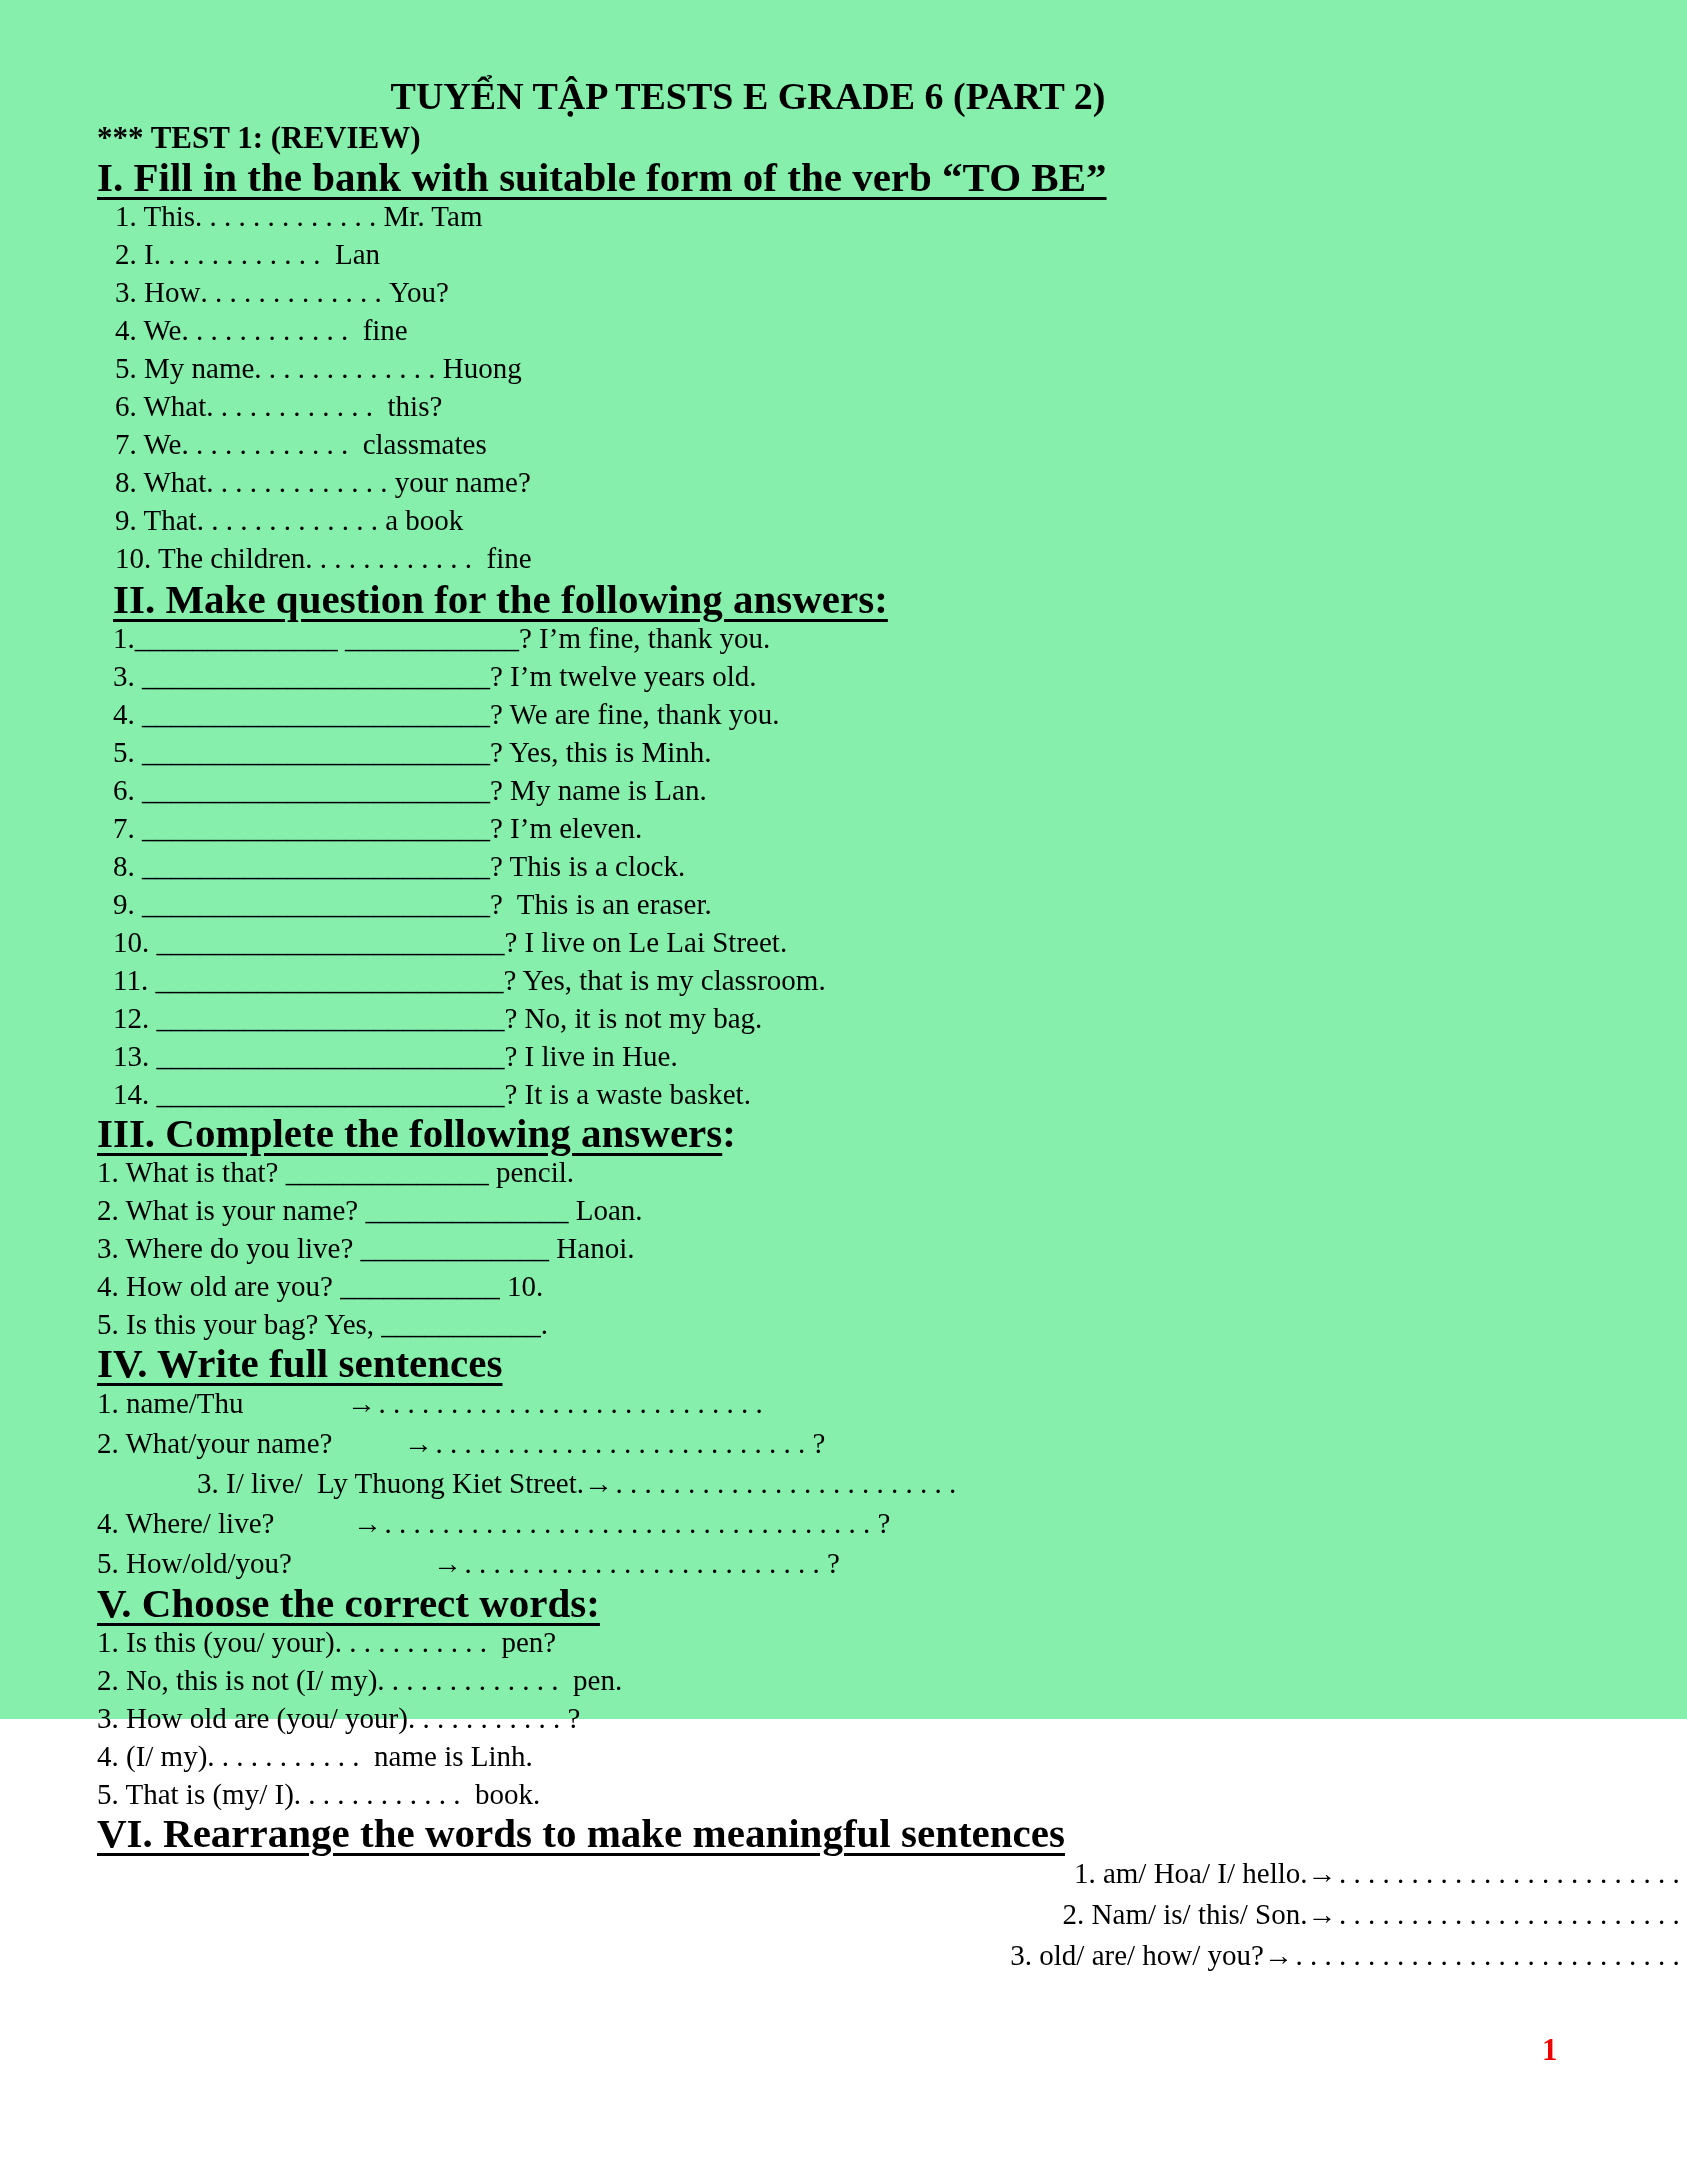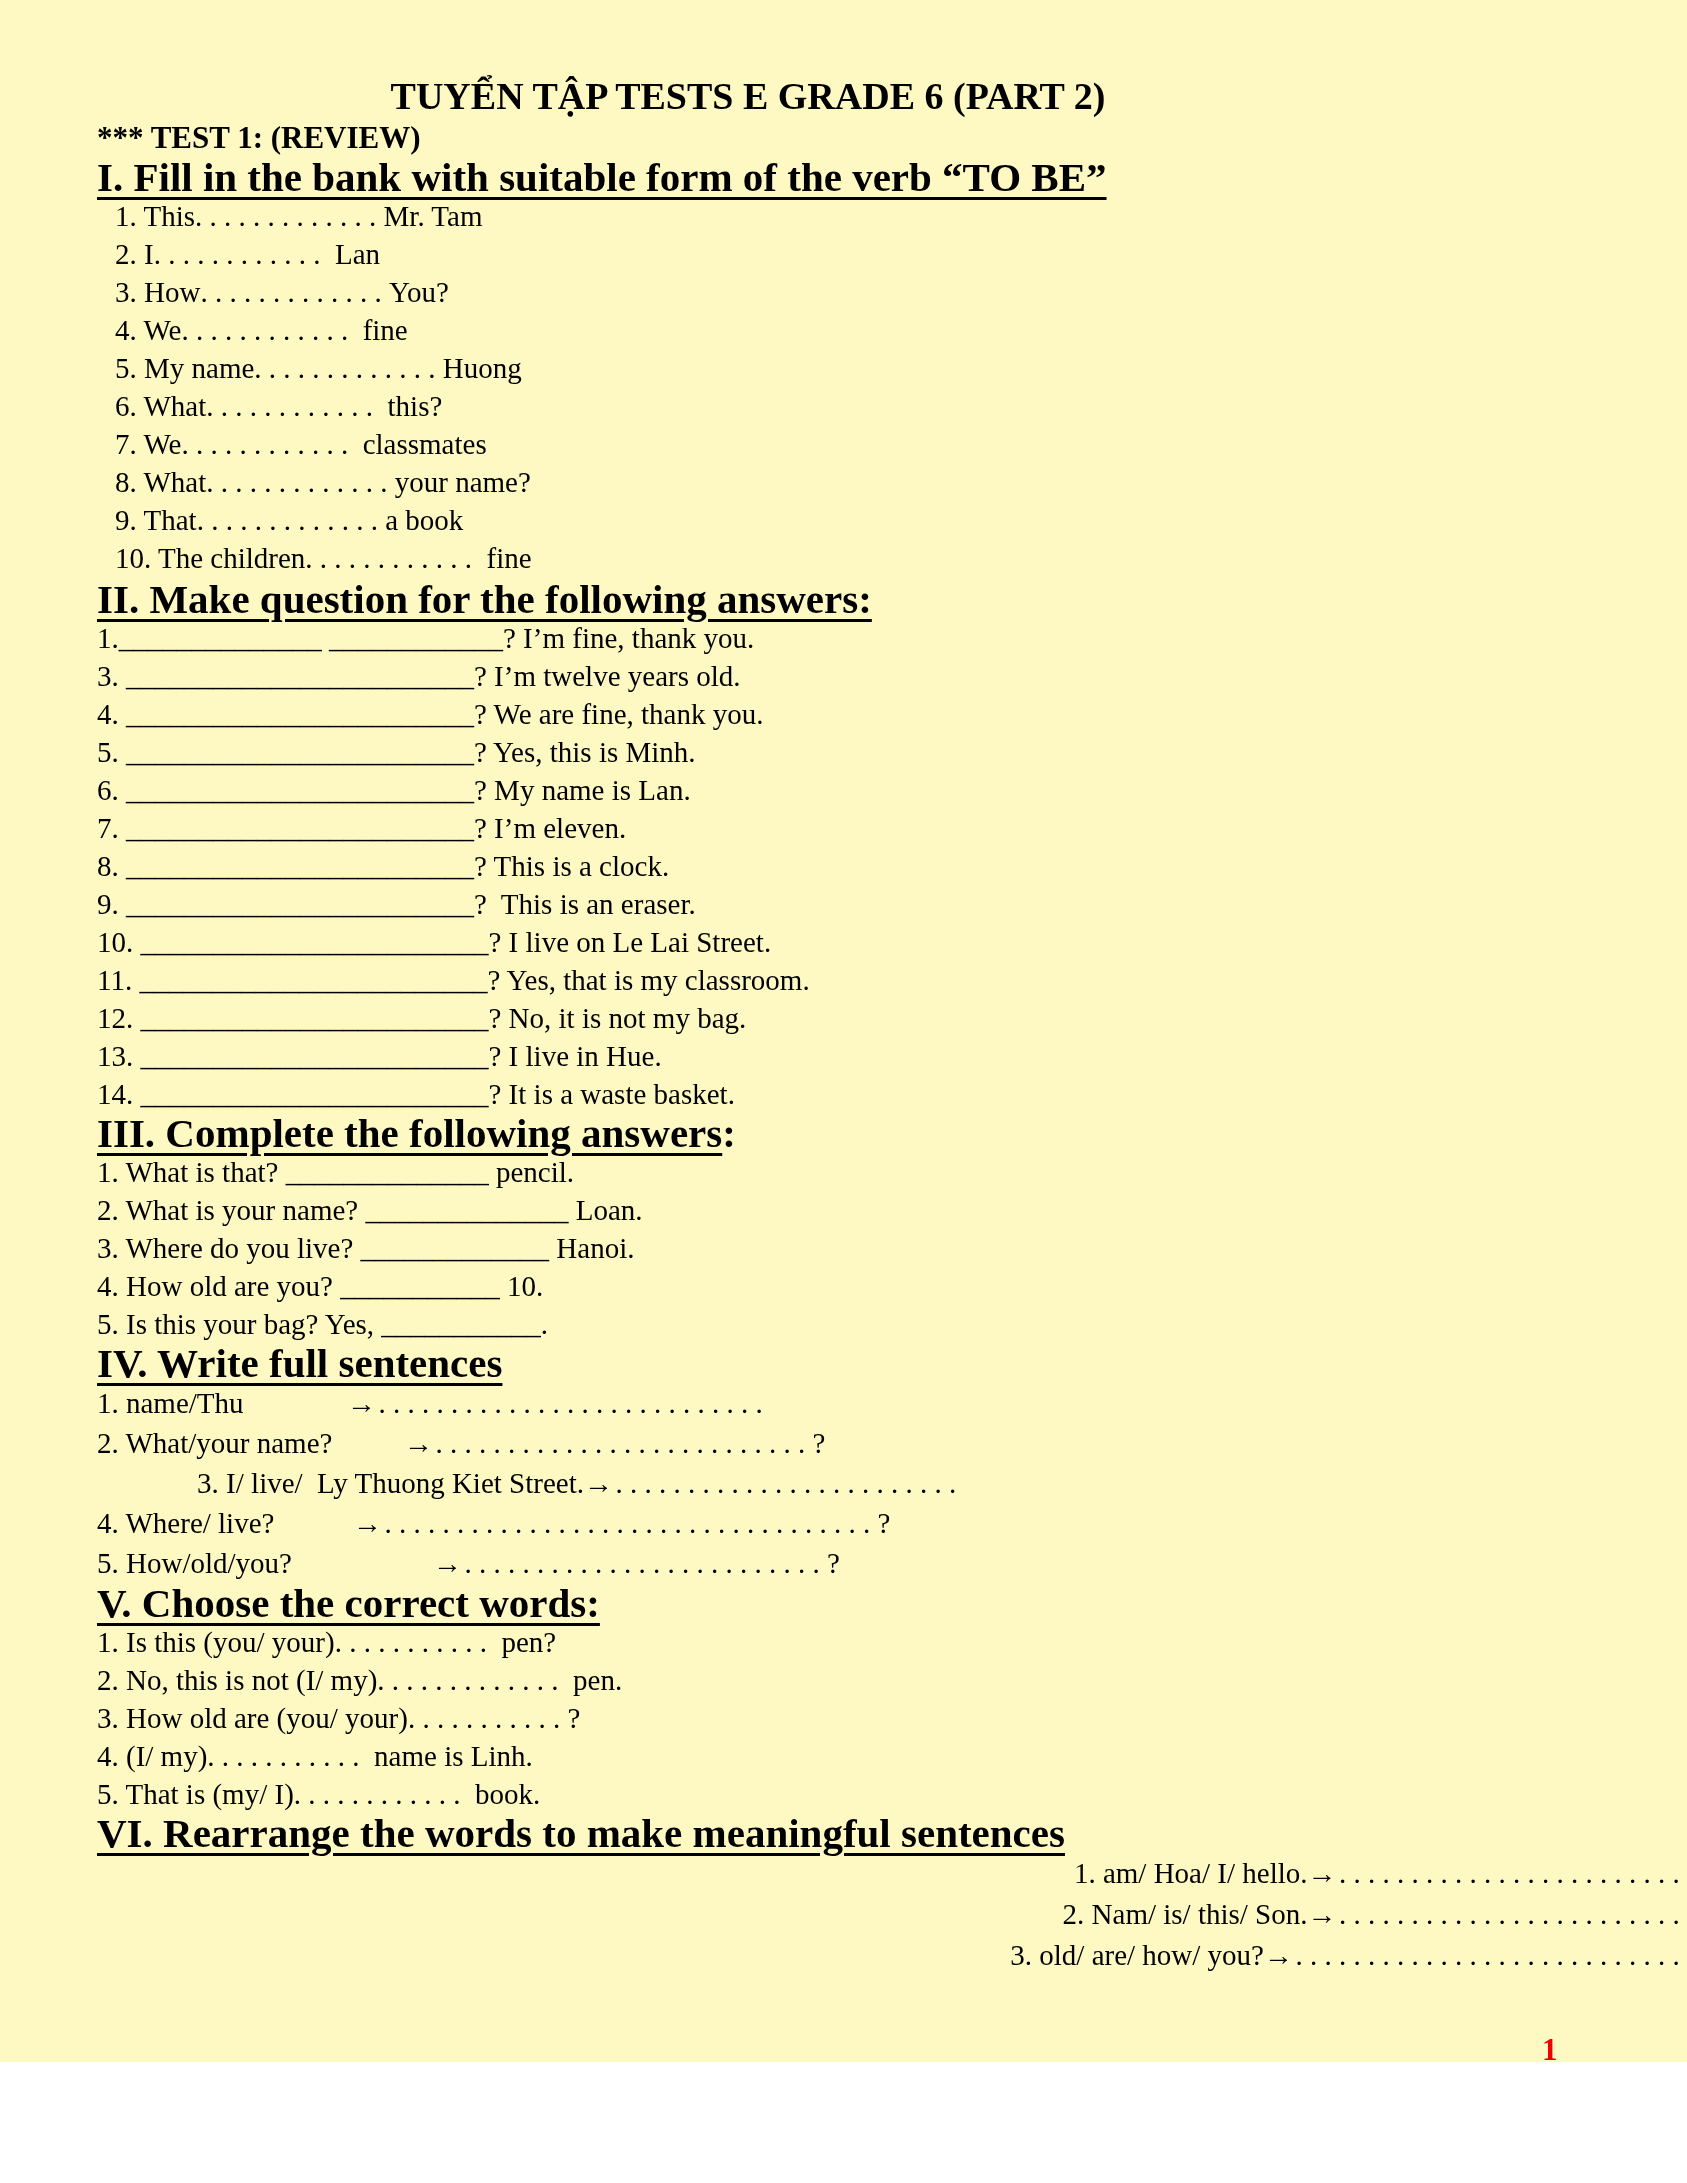--- a/index.html
+++ b/index.html
@@ -11,22 +11,22 @@
     width: 1687px;
     height: 2183px;
     font-family: "Liberation Serif", "DejaVu Serif", serif;
     color: #000000;
     position: relative;
     overflow: hidden;
   }
   .page {
     position: relative;
     width: 1687px;
-    height: 2062px;
-    background: #fef9c3;
+    height: 1719px;
+    background: #86efac;
   }
   .content {
     padding: 73px 0 0 97px;
   }
   .title {
     width: 1302px;
     text-align: center;
     font-weight: bold;
     font-size: 38px;
     line-height: 46px;
@@ -49,21 +49,21 @@
     text-decoration-thickness: 2.5px;
     text-underline-offset: 5.8px;
   }
   .head-tail { text-decoration: none; }
   .item {
     font-size: 29px;
     line-height: 38px;
     white-space: pre;
   }
   .sec-I .item { padding-left: 18px; }
-  .sec-II { margin-top: 1.6px; }
+  .sec-II { margin-top: 1.6px; margin-left: 16px; }
   .sec-IV .item { line-height: 40px; }
   .sec-VI .item { line-height: 41px; text-align: right; }
   .p-dots { letter-spacing: 0.25em; }
   .p-label { display: inline-block; }
   .p-arrow { font-weight: bold; padding-right: 2.5px; }
   .sec-IV .items .item:nth-child(1) .p-label { min-width: 250px; }
   .sec-IV .items .item:nth-child(2) .p-label { min-width: 307px; }
   .sec-IV .items .item:nth-child(3) .p-label { min-width: 487px; text-align: right; }
   .sec-IV .items .item:nth-child(4) .p-label { min-width: 256px; }
   .sec-IV .items .item:nth-child(5) .p-label { min-width: 336px; }

